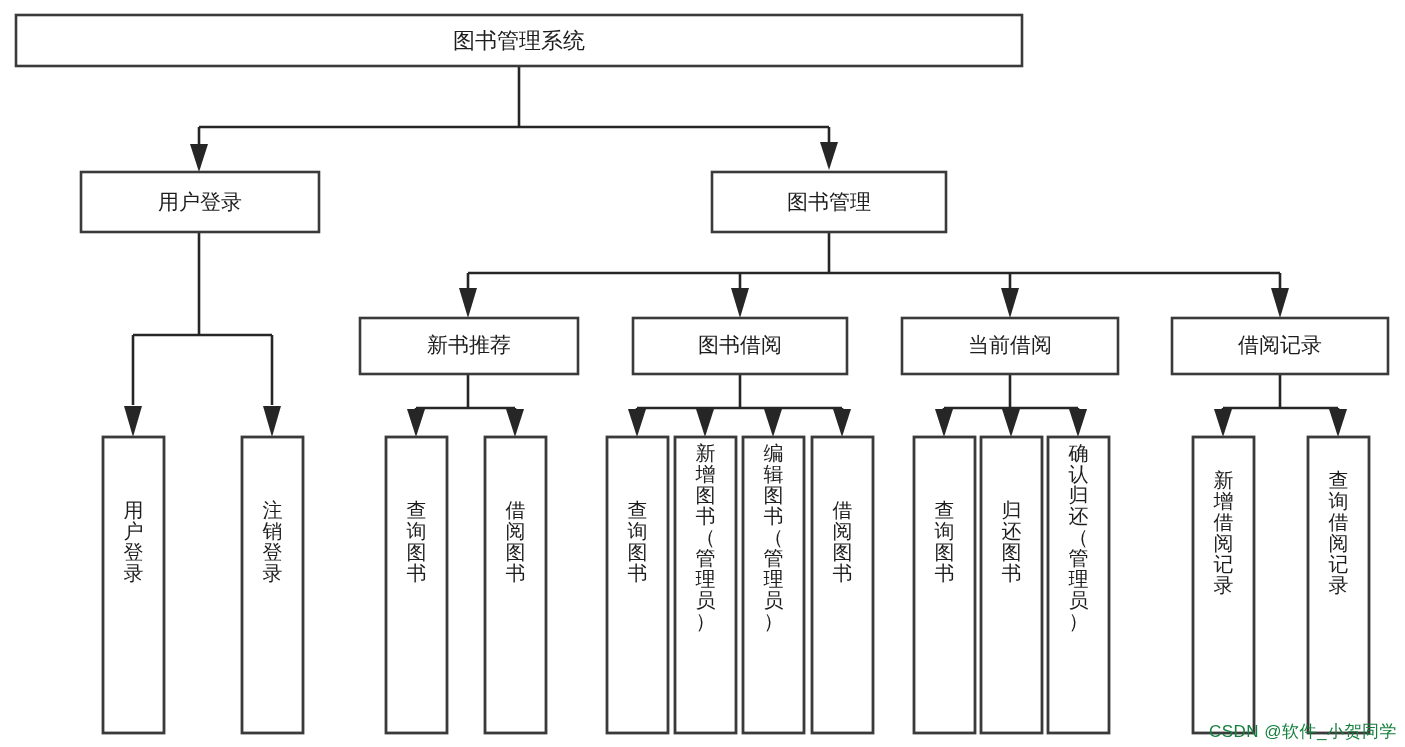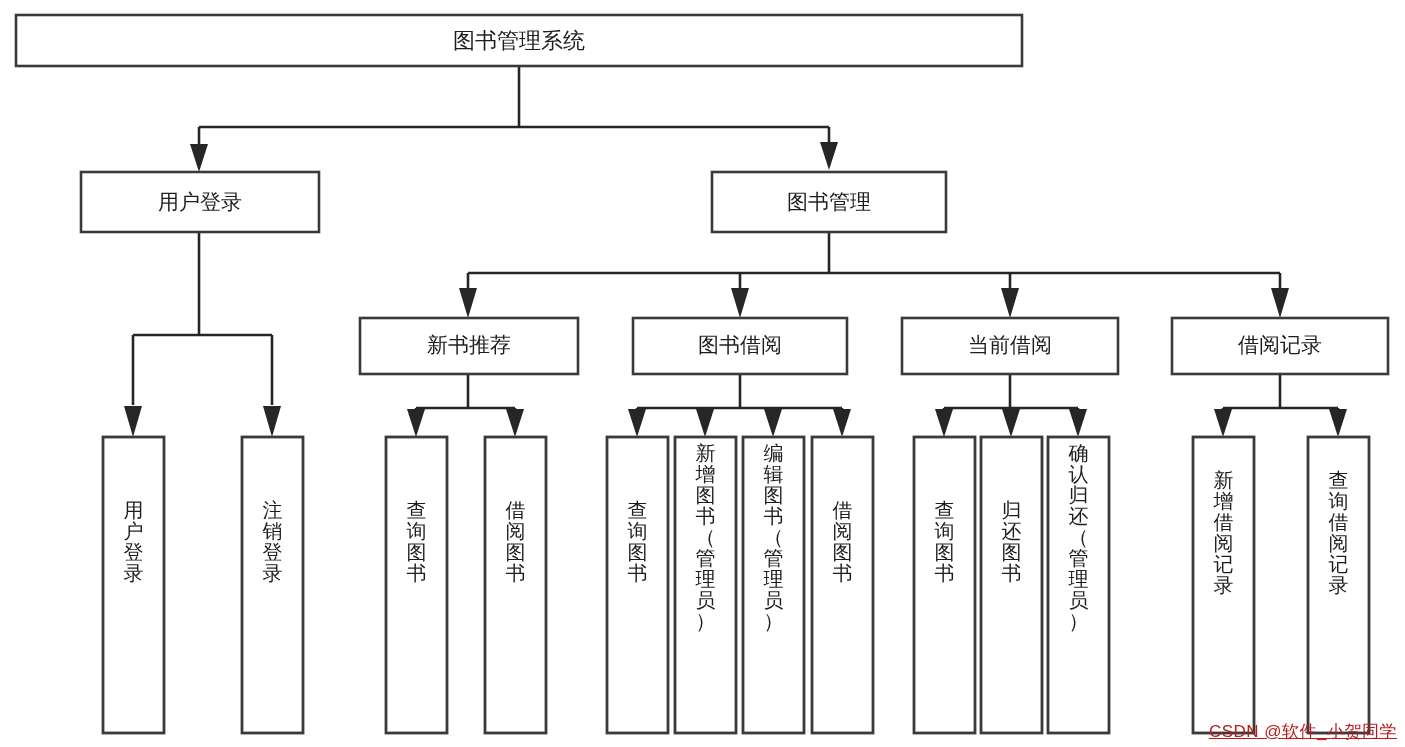--- a/index.html
+++ b/index.html
@@ -68,24 +68,23 @@
   .vlabel span {
     display: block;
     height: 21px;
   }
   .watermark {
     position: absolute;
     right: 8px;
     bottom: 4px;
     font-family: "Liberation Sans", "DejaVu Sans", sans-serif;
     font-size: 17px;
-    color: #b91c1c;
+    color: #15803d;
     letter-spacing: 0.5px;
     user-select: none;
-    text-decoration: underline;
   }
 </style>
 </head>
 <body>
 
 <div id="diagram-root">
 
   <svg id="flow" viewBox="0 0 1405 747">
 
     <g>

